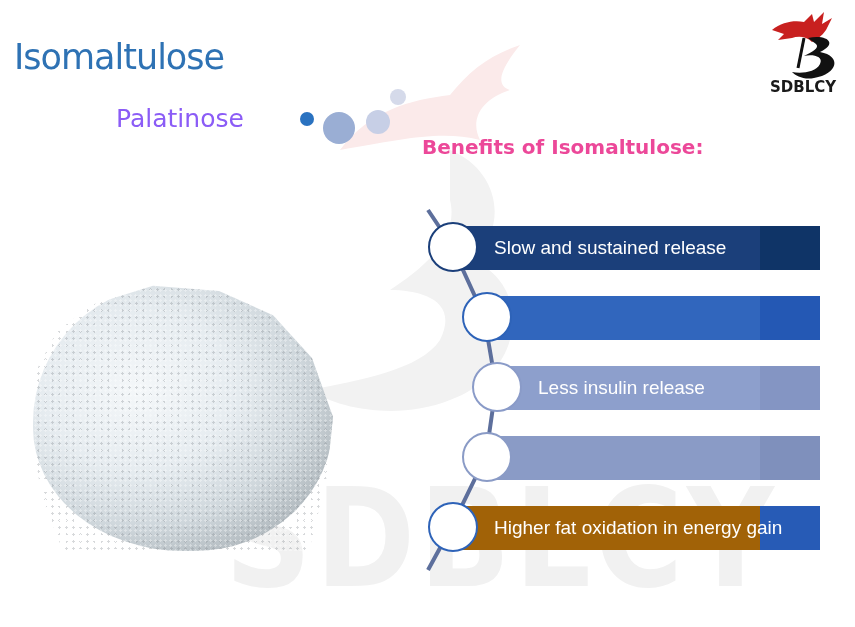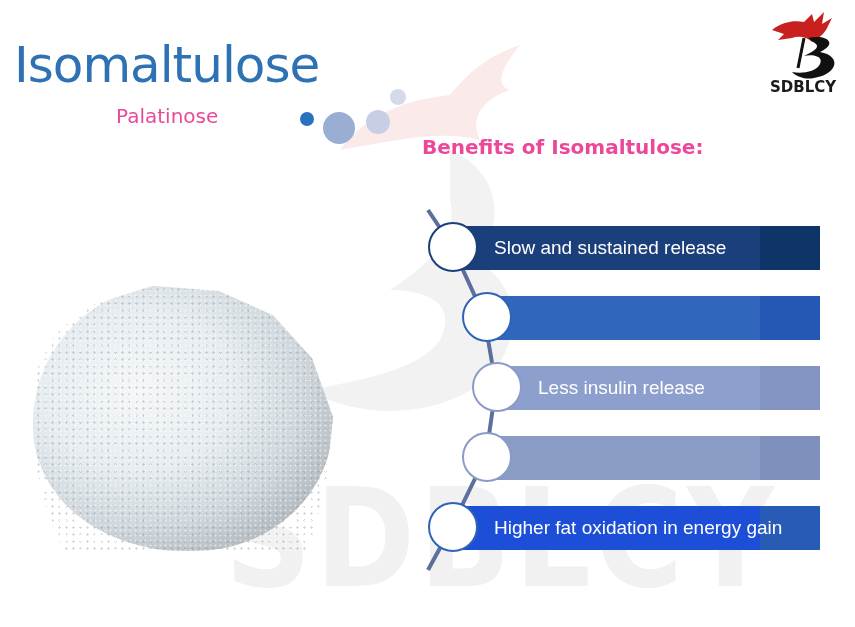--- a/index.html
+++ b/index.html
@@ -4,22 +4,22 @@
 <style>
   html, body { margin:0; padding:0; }
   body { width:855px; height:627px; position:relative; overflow:hidden; background:#ffffff; font-family:"Liberation Sans", sans-serif; }
   .abs { position:absolute; }
 
   
   .wm-text { position:absolute; left:225px; top:470px; font-family:"DejaVu Sans", sans-serif; font-weight:bold; font-size:120px; letter-spacing:4px; color:#f1f1f1; line-height:1; transform:scaleY(1.15); transform-origin:top left; }
   .wm-b { position:absolute; left:300px; top:140px; width:240px; height:300px; }
 
   
-  .title { position:absolute; left:14px; top:40px; font-family:"DejaVu Sans", sans-serif; font-size:50px; color:#2e72b4; letter-spacing:-1px; line-height:1; }
-  .subtitle { position:absolute; left:116px; top:106px; font-family:"DejaVu Sans", sans-serif; font-size:20px; color:#ec4899; line-height:1; }
+  .title { position:absolute; left:14px; top:40px; font-family:"DejaVu Sans", sans-serif; font-size:35px; color:#2e72b4; letter-spacing:-1px; line-height:1; }
+  .subtitle { position:absolute; left:116px; top:106px; font-family:"DejaVu Sans", sans-serif; font-size:25px; color:#8b5cf6; line-height:1; }
   .dot { position:absolute; border-radius:50%; }
 
   
   .logo { position:absolute; left:768px; top:8px; width:76px; height:92px; }
   .logo-text { position:absolute; left:770px; top:78px; font-family:"DejaVu Sans", sans-serif; font-weight:bold; font-size:15px; color:#1a1a1a; letter-spacing:0px; }
 
   .benefits-heading { position:absolute; left:422px; top:135px; font-family:"DejaVu Sans", sans-serif; font-weight:bold; font-size:20px; color:#ec4899; }
 
   
   .powder { position:absolute; left:33px; top:283px; width:300px; height:268px; border-radius:48% 52% 46% 50% / 52% 50% 48% 46%;
@@ -85,18 +85,18 @@
     <div class="tip" style="background:#8495c3;"></div>
     <span style="position:relative;">Less insulin release</span>
   </div>
   <div class="circle" style="left:472px;top:362px;border:2px solid #8a9bc8;"></div>
 
   <div class="bar" style="left:486px;top:436px;width:334px;background:#8a9bc6;padding-left:42px;">
     <div class="tip" style="background:#7f90bc;"></div>
   </div>
   <div class="circle" style="left:462px;top:432px;border:2px solid #8a9bc6;"></div>
 
-  <div class="bar" style="left:452px;top:506px;width:368px;background:#1d4ed8;padding-left:42px;">
+  <div class="bar" style="left:452px;top:506px;width:368px;background:#a16207;padding-left:42px;">
     <div class="tip" style="background:#275bb6;"></div>
     <span style="position:relative;">Higher fat oxidation in energy gain</span>
   </div>
   <div class="circle" style="left:428px;top:502px;border:2px solid #2e63b8;"></div>
 </div>
 
 </body></html>

